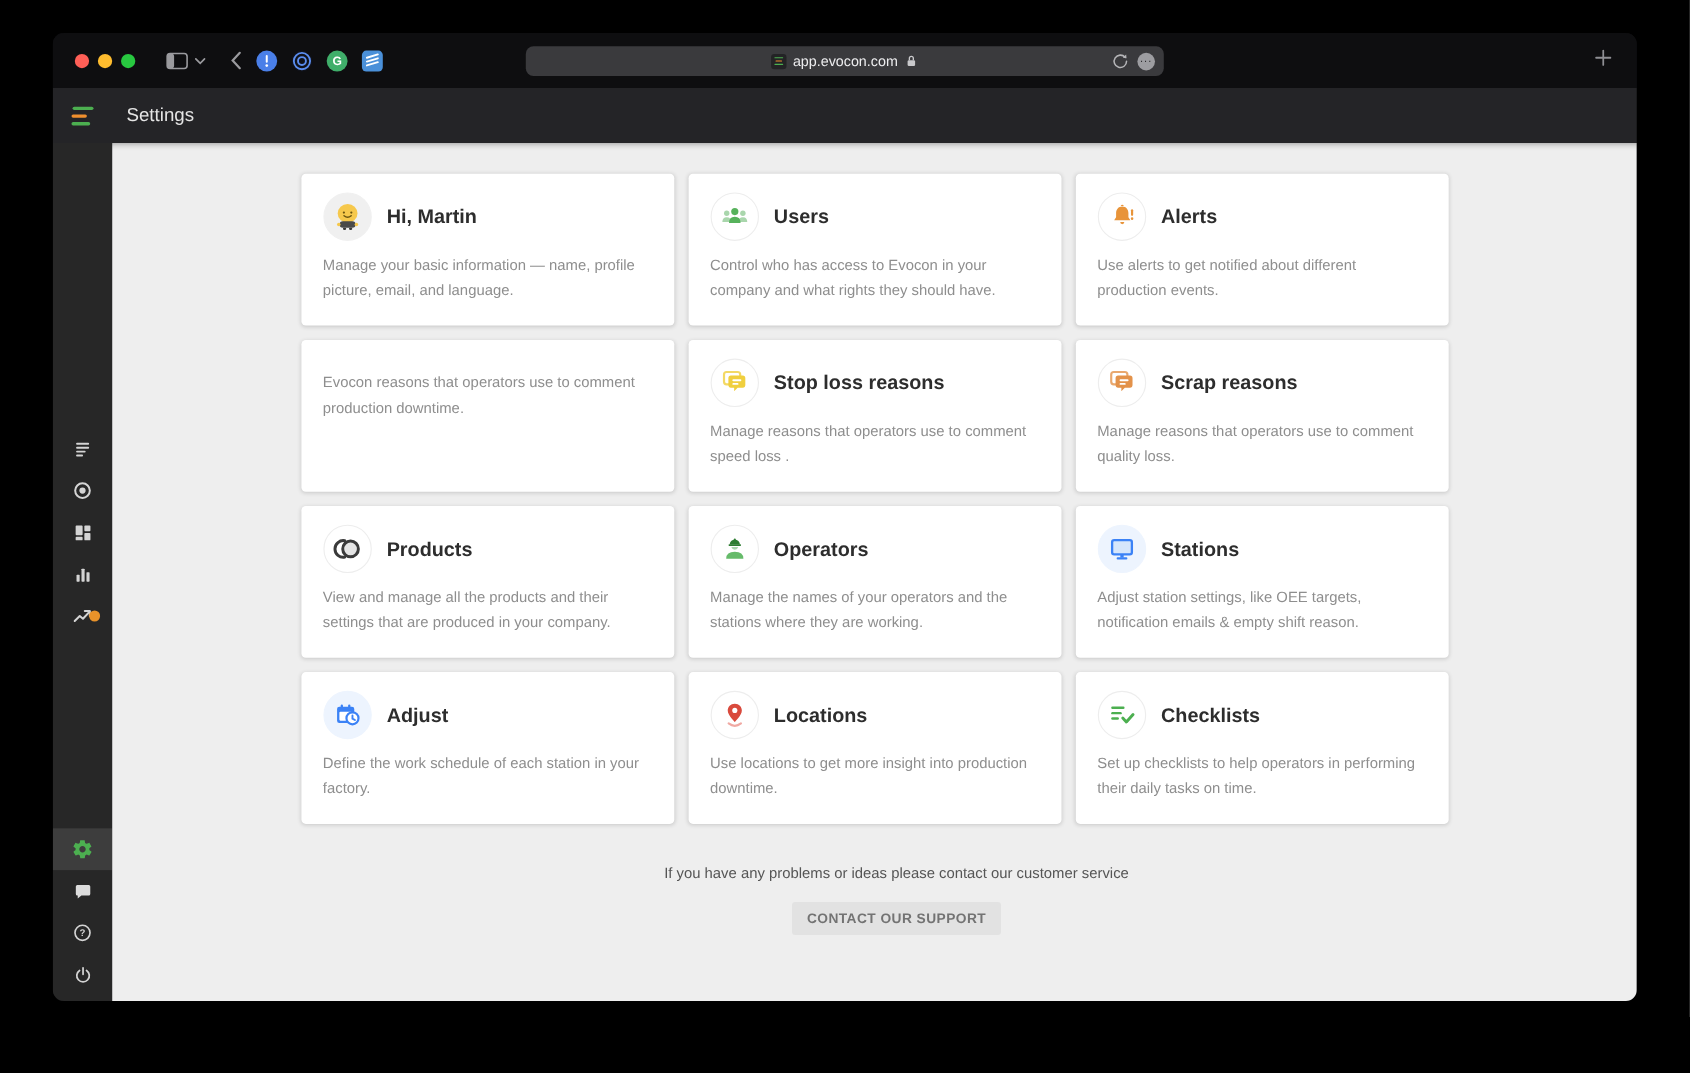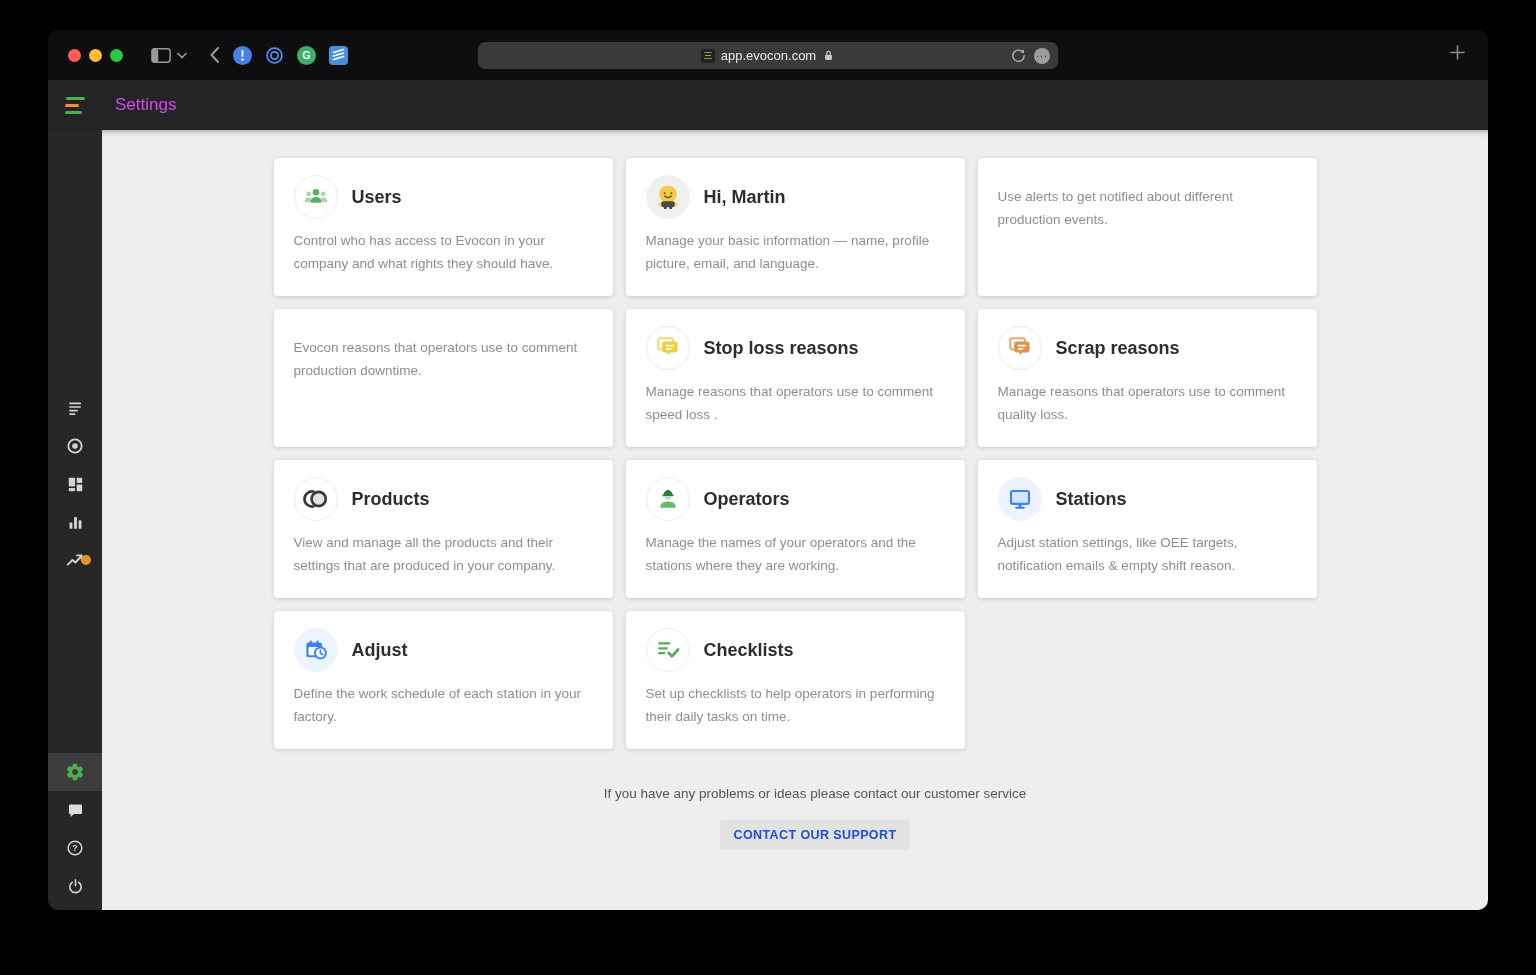--- a/index.html
+++ b/index.html
@@ -31,21 +31,21 @@
   .more-circle span { color:#2e2e30; font-size:10px; letter-spacing:1px; line-height:6px; margin-top:-4px; }
   .plus-btn { position:absolute; right:22px; top:14px; color:#8e8e93; }
 
   
   .app-header { height:50px; background:#242427; display:flex; align-items:center; position:relative; z-index:3; }
   .logo { width:54px; display:flex; flex-direction:column; align-items:center; gap:4px; cursor:pointer; }
   .logo i { display:block; height:3px; border-radius:1.5px; }
   .logo .l1 { width:19px; background:#4caf50; }
   .logo .l2 { width:14px; background:#ef8f2e; align-self:flex-start; margin-left:17px; }
   .logo .l3 { width:17px; background:#4caf50; align-self:flex-start; margin-left:17px; }
-  .page-title { color:#d946ef; font-size:17px; margin-left:13px; font-weight:400; }
+  .page-title { color:#e5e5e5; font-size:17px; margin-left:13px; font-weight:400; }
 
   
   .app-body { display:flex; height:780px; }
   .side { width:54px; background:#272727; display:flex; flex-direction:column; flex-shrink:0; }
   .nav-group { margin-top:259px; }
   .side-item { height:38px; display:flex; align-items:center; justify-content:center; position:relative; cursor:pointer; }
   .side-item svg { display:block; }
   .side-bottom { margin-top:auto; margin-bottom:5px; }
   .side-item.active { background:#3d3d3d; }
   .orange-dot { position:absolute; left:33px; top:14px; width:10px; height:10px; border-radius:50%; background:#e8922a; }
@@ -54,21 +54,21 @@
 
   .cards { display:grid; grid-template-columns:repeat(3, 339px); column-gap:13px; row-gap:13px; width:1043px; margin:28px auto 0; }
   .card { background:#fff; height:138px; border-radius:4px; box-shadow:0 1px 4px rgba(0,0,0,0.16); padding:17px 20px; cursor:pointer; }
   .card-head { display:flex; align-items:center; gap:14px; }
   .icon-circle { width:44px; height:44px; border-radius:50%; display:flex; align-items:center; justify-content:center; flex-shrink:0; }
   .card-title { font-size:18px; font-weight:700; color:#2d2d2d; }
   .card-desc { margin-top:11px; font-size:13.5px; color:#8e8e8e; line-height:1.7; }
 
   .footer { text-align:center; margin-top:37px;margin-left:40px; }
   .footer-text { font-size:13.5px; color:#555; }
-  .support-btn { margin-top:19px; display:inline-block; background:#e2e2e2; border:none; border-radius:3px; height:30px; line-height:30px; padding:0 14px; font-size:12.5px; font-weight:700; color:#1d4ed8; letter-spacing:0.4px; cursor:pointer; font-family:"Liberation Sans", sans-serif; }
+  .support-btn { margin-top:19px; display:inline-block; background:#e2e2e2; border:none; border-radius:3px; height:30px; line-height:30px; padding:0 14px; font-size:12.5px; font-weight:700; color:#737373; letter-spacing:0.4px; cursor:pointer; font-family:"Liberation Sans", sans-serif; }
 </style>
 </head>
 <body>
 
 <div class="window">
 
   <div class="toolbar">
     <div class="traffic">
       <span class="light red"></span>
       <span class="light yellow"></span>
@@ -220,37 +220,20 @@
           <svg width="19" height="19" viewBox="0 0 24 24">
               <path d="M12 3.5 v7.5" stroke="#d4d4d4" stroke-width="2" stroke-linecap="round" fill="none"></path>
               <path d="M8 6.6 a7.2 7.2 0 1 0 8 0" stroke="#d4d4d4" stroke-width="2" stroke-linecap="round" fill="none"></path>
             </svg>
         </div>
       </div>
     </div>
 
     <div class="content">
       <div class="cards" id="cards">
-  <div class="card">
-    <div class="card-head">
-      <span class="icon-circle" style="background: rgb(255, 255, 255); border: 1px solid rgb(237, 237, 237);">
-                <svg width="28" height="28" viewBox="0 0 24 24">
-                  <circle cx="5.7" cy="9.3" r="2.1" fill="#a9d6ac"></circle>
-                  <path d="M2.3 16.2 q0-3.8 3.4-3.8 t3.4 3.8 z" fill="#a9d6ac"></path>
-                  <circle cx="18.3" cy="9.3" r="2.1" fill="#a9d6ac"></circle>
-                  <path d="M14.9 16.2 q0-3.8 3.4-3.8 t3.4 3.8 z" fill="#a9d6ac"></path>
-                  <circle cx="12" cy="8" r="2.8" fill="#57b25c"></circle>
-                  <path d="M7.5 16.9 q0-4.9 4.5-4.9 t4.5 4.9 z" fill="#57b25c"></path>
-                </svg>
-              </span>
-      <span class="card-title">Users</span>
-    </div>
-    <div class="card-desc">Control who has access to Evocon in your company and what rights they should have.</div>
-  </div>
-
   <div class="card">
     <div class="card-head">
       <span class="icon-circle" style="background: rgb(240, 240, 240); border: 1px solid rgb(240, 240, 240);">
                 <svg width="30" height="30" viewBox="0 0 24 24">
                   <ellipse cx="12" cy="9.6" rx="7.2" ry="6.9" fill="#f6c84c"></ellipse>
                   <circle cx="9.3" cy="9" r="0.8" fill="#6b5510"></circle>
                   <circle cx="14.7" cy="9" r="0.8" fill="#6b5510"></circle>
                   <path d="M9.4 11.3 q2.6 2.2 5.2 0" stroke="#6b5510" stroke-width="1.1" fill="none" stroke-linecap="round"></path>
                   <rect x="6.2" y="15.3" width="11.6" height="4.8" rx="2.4" fill="#4a4a4a"></rect>
                   <circle cx="5.6" cy="17.7" r="1.3" fill="#f6c84c"></circle>
@@ -258,20 +241,49 @@
                   <rect x="8.6" y="20" width="2.4" height="1.6" rx="0.8" fill="#3a3a3a"></rect>
                   <rect x="13" y="20" width="2.4" height="1.6" rx="0.8" fill="#3a3a3a"></rect>
                 </svg>
               </span>
       <span class="card-title">Hi, Martin</span>
     </div>
     <div class="card-desc">Manage your basic information — name, profile picture, email, and language.</div>
   </div>
 
   <div class="card">
+    <div class="card-head">
+      <span class="icon-circle" style="background: rgb(255, 255, 255); border: 1px solid rgb(237, 237, 237);">
+                <svg width="28" height="28" viewBox="0 0 24 24">
+                  <circle cx="5.7" cy="9.3" r="2.1" fill="#a9d6ac"></circle>
+                  <path d="M2.3 16.2 q0-3.8 3.4-3.8 t3.4 3.8 z" fill="#a9d6ac"></path>
+                  <circle cx="18.3" cy="9.3" r="2.1" fill="#a9d6ac"></circle>
+                  <path d="M14.9 16.2 q0-3.8 3.4-3.8 t3.4 3.8 z" fill="#a9d6ac"></path>
+                  <circle cx="12" cy="8" r="2.8" fill="#57b25c"></circle>
+                  <path d="M7.5 16.9 q0-4.9 4.5-4.9 t4.5 4.9 z" fill="#57b25c"></path>
+                </svg>
+              </span>
+      <span class="card-title">Users</span>
+    </div>
+    <div class="card-desc">Control who has access to Evocon in your company and what rights they should have.</div>
+  </div>
+
+  <div class="card">
+    <div class="card-head">
+      <span class="icon-circle" style="background: rgb(255, 255, 255); border: 1px solid rgb(237, 237, 237);">
+                <svg width="28" height="28" viewBox="0 0 24 24">
+                  <path d="M11 3.6 c0.5-1.1 1.9-1.1 2.4 0" fill="#e8943a"></path>
+                  <path d="M12.2 4 c-3 0-4.8 2.3-4.8 5.1 v3.3 l-1.5 2.4 h12.6 l-1.5-2.4 V9.1 c0-2.8-1.8-5.1-4.8-5.1 z" fill="#e8943a"></path>
+                  <path d="M10.6 16.2 a1.6 1.6 0 0 0 3.2 0 z" fill="#e8943a"></path>
+                  <rect x="19" y="6.2" width="1.7" height="5.2" rx="0.85" fill="#e8943a"></rect>
+                  <circle cx="19.85" cy="13.5" r="1" fill="#e8943a"></circle>
+                </svg>
+              </span>
+      <span class="card-title">Alerts</span>
+    </div>
     <div class="card-desc">Use alerts to get notified about different production events.</div>
   </div>
 
   <div class="card">
     <div class="card-desc">Evocon reasons that operators use to comment production downtime.</div>
   </div>
 
   <div class="card">
     <div class="card-head">
       <span class="icon-circle" style="background: rgb(255, 255, 255); border: 1px solid rgb(237, 237, 237);">
@@ -355,20 +367,33 @@
                   <rect x="5.6" y="9.4" width="9.8" height="7" rx="0.8" fill="#fff"></rect>
                   <circle cx="15.8" cy="14.6" r="4.7" fill="#fff" stroke="#3b82f6" stroke-width="1.7"></circle>
                   <path d="M15.8 12.3 v2.5 l1.9 1.1" stroke="#3b82f6" stroke-width="1.5" fill="none" stroke-linecap="round"></path>
                 </svg>
               </span>
       <span class="card-title">Adjust</span>
     </div>
     <div class="card-desc">Define the work schedule of each station in your factory.</div>
   </div>
 
+  <div class="card">
+    <div class="card-head">
+      <span class="icon-circle" style="background: rgb(255, 255, 255); border: 1px solid rgb(237, 237, 237);">
+                <svg width="28" height="28" viewBox="0 0 24 24">
+                  <path d="M12 3.2 c-3.3 0-5.5 2.4-5.5 5.3 c0 3.8 5.5 8.9 5.5 8.9 s5.5-5.1 5.5-8.9 c0-2.9-2.2-5.3-5.5-5.3 z" fill="#d94a3d"></path>
+                  <circle cx="12" cy="8.4" r="2" fill="#fff"></circle>
+                  <path d="M7.2 18.6 q4.8 3.6 9.6 0" stroke="#f0a9a3" stroke-width="1.7" fill="none" stroke-linecap="round"></path>
+                </svg>
+              </span>
+      <span class="card-title">Locations</span>
+    </div>
+    <div class="card-desc">Use locations to get more insight into production downtime.</div>
+  </div>
 
   <div class="card">
     <div class="card-head">
       <span class="icon-circle" style="background: rgb(255, 255, 255); border: 1px solid rgb(237, 237, 237);">
                 <svg width="28" height="28" viewBox="0 0 24 24">
                   <rect x="3.6" y="5.4" width="10.4" height="1.9" rx="0.95" fill="#4caf50"></rect>
                   <rect x="3.6" y="9.6" width="8.2" height="1.9" rx="0.95" fill="#4caf50"></rect>
                   <rect x="3.6" y="13.8" width="6" height="1.9" rx="0.95" fill="#4caf50"></rect>
                   <path d="M12.6 14.4 l2.8 3 5.2-5.8" stroke="#4caf50" stroke-width="2.3" fill="none" stroke-linecap="round" stroke-linejoin="round"></path>
                 </svg>

